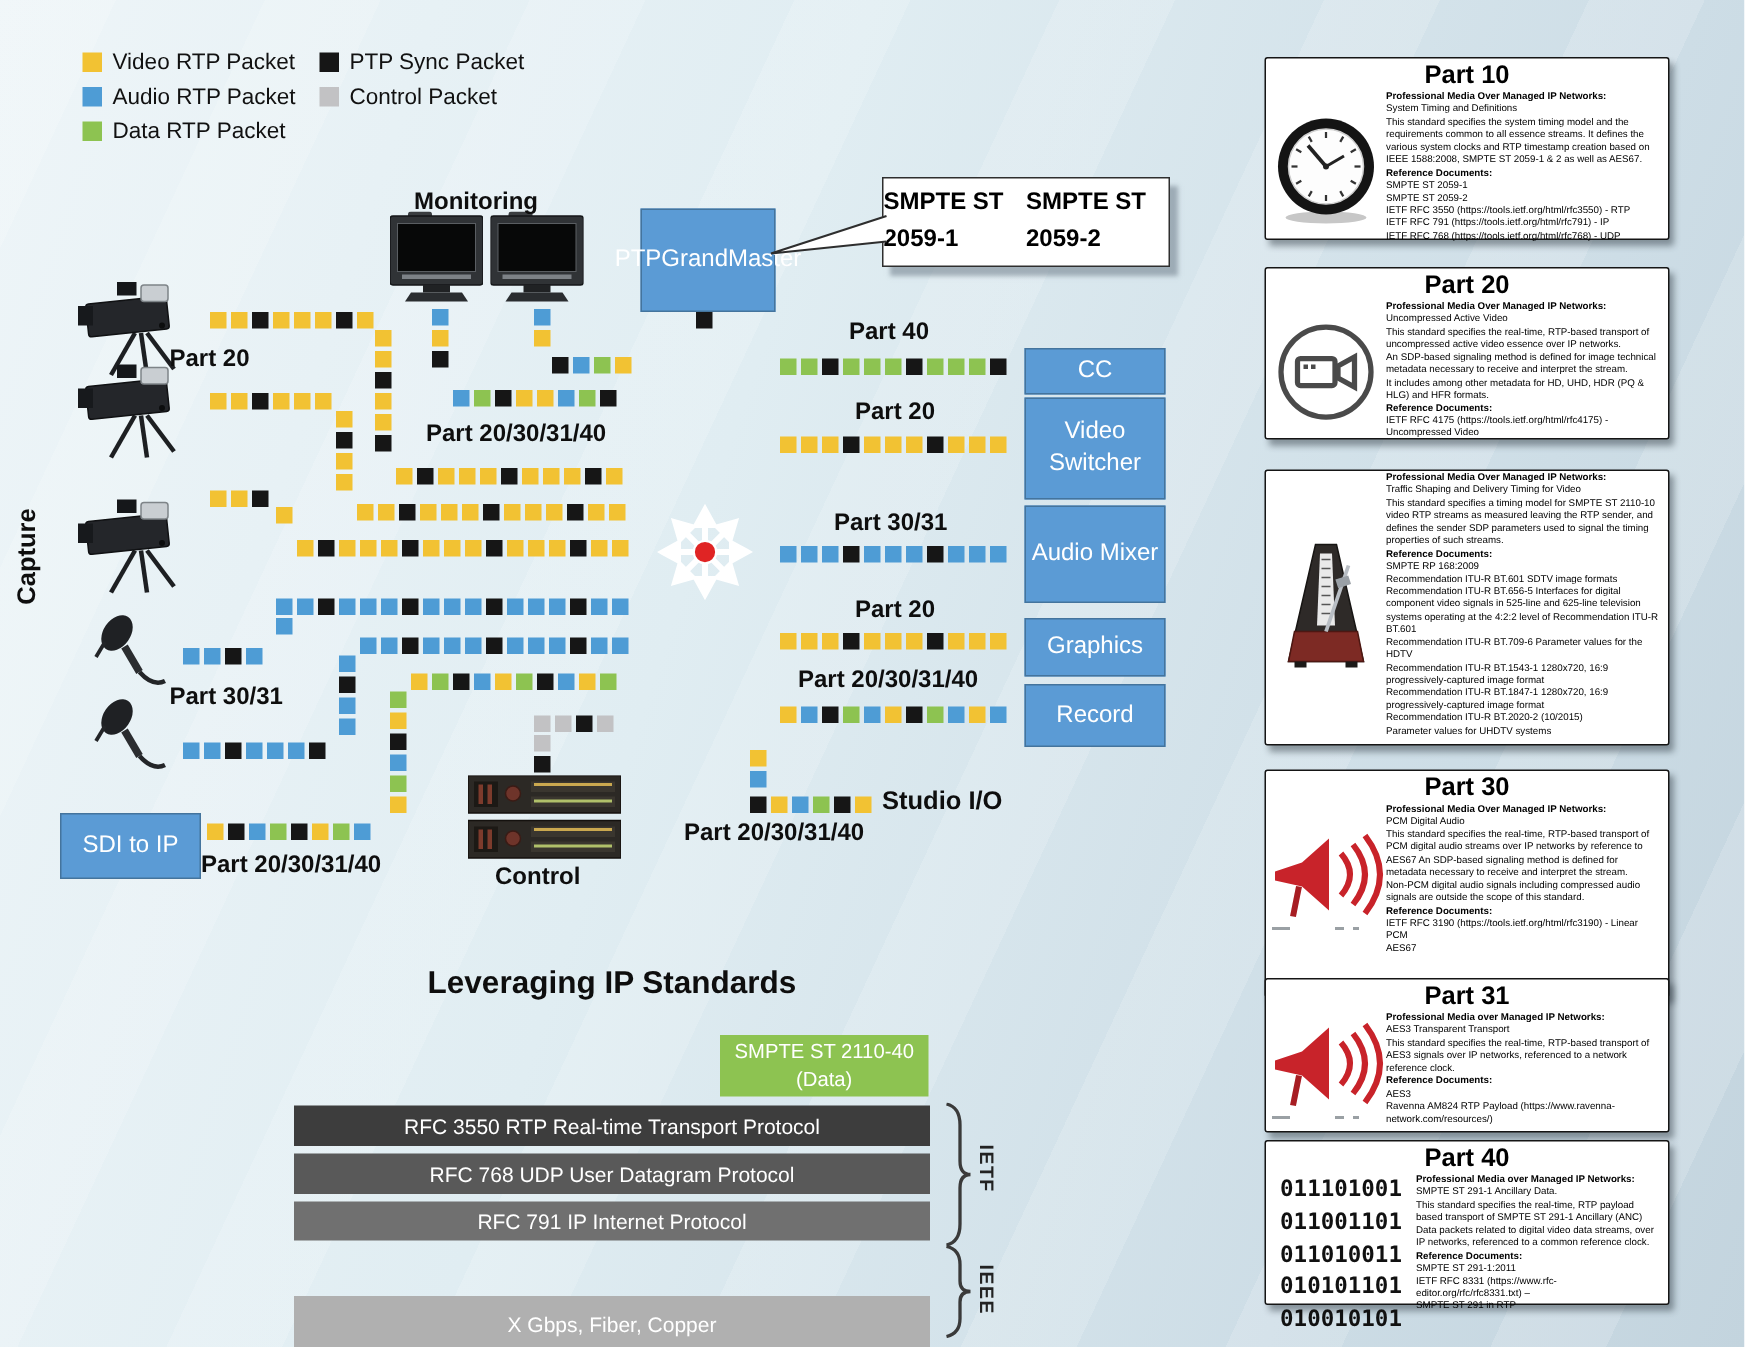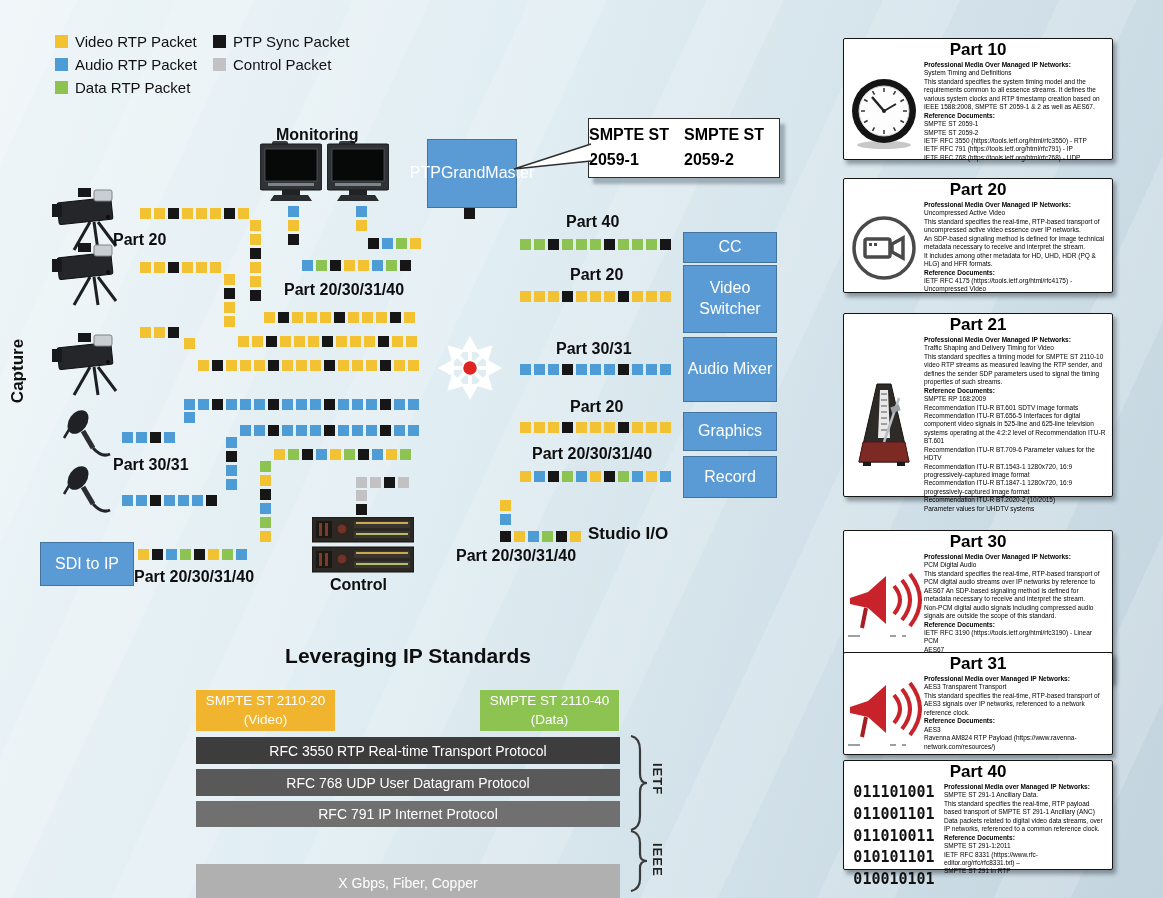--- a/index.html
+++ b/index.html
@@ -551,24 +551,20 @@
     </div>
   <div id="outputs-layer">
       <div class="bluebox" style="left: 683px; width: 92px; top: 232px; height: 29px;">CC</div>
       <div class="bluebox" style="left: 683px; width: 92px; top: 265px; height: 66px;">Video Switcher</div>
       <div class="bluebox" style="left: 683px; width: 92px; top: 337px; height: 63px;">Audio Mixer</div>
       <div class="bluebox" style="left: 683px; width: 92px; top: 412px; height: 37px;">Graphics</div>
       <div class="bluebox" style="left: 683px; width: 92px; top: 456px; height: 40px;">Record</div>
     </div>
 
   <div class="lbl" style="left:196px;top:644px;width:424px;text-align:center;font-size:21px;">Leveraging IP Standards</div>
-  <div class="stack-head" style="left: 196px; top: 690px; background: rgb(240, 180, 47);">
-    <div>SMPTE ST 2110-20</div>
-      <div>(Video)</div>
-  </div>
   <div class="stack-head" style="left: 480px; top: 690px; background: rgb(141, 195, 81);">
     <div>SMPTE ST 2110-40</div>
       <div>(Data)</div>
   </div>
   <div class="stack-row" style="top: 737px; height: 27px; background: rgb(61, 61, 61);">RFC 3550 RTP Real-time Transport Protocol</div>
   <div class="stack-row" style="top: 769px; height: 27px; background: rgb(89, 89, 89);">RFC 768 UDP User Datagram Protocol</div>
   <div class="stack-row" style="top: 801px; height: 26px; background: rgb(112, 112, 112);">RFC 791 IP Internet Protocol</div>
   <div class="stack-row" style="top: 864px; height: 37px; background: rgb(176, 176, 176);">X Gbps, Fiber, Copper</div>
 
   <svg class="abs" style="left:628px;top:735px" width="24" height="96">
@@ -638,21 +634,20 @@
             <div class="">Uncompressed Active Video</div>
             <div class="">This standard specifies the real-time, RTP-based transport of uncompressed active video essence over IP networks.</div>
             <div class="">An SDP-based signaling method is defined for image technical metadata necessary to receive and interpret the stream.</div>
             <div class="">It includes among other metadata for HD, UHD, HDR (PQ &amp; HLG) and HFR formats.</div>
             <div class="b">Reference Documents:</div>
             <div class="">IETF RFC 4175 (https://tools.ietf.org/html/rfc4175) - Uncompressed Video</div>
           </div>
         </div>
       </div>
       <div class="card" style="top: 313px; height: 184px;">
-        <div class="card-title">Part 21</div>
         <div class="card-flex">
           <div class="card-icon">
             <svg width="74" height="92">
               <polygon points="30,4 44,4 62,82 12,82" fill="#2e2a28" stroke="#171513"></polygon>
               <polygon points="16,62 58,62 62,82 12,82" fill="#7d2a24" stroke="#4d1712"></polygon>
               <polygon points="33,10 41,10 43,58 31,58" fill="#e9e9e9"></polygon>
               <g stroke="#555" stroke-width="1">
                 <line x1="34" y1="14" x2="40" y2="14"></line>
                 <line x1="34" y1="20" x2="40" y2="20"></line>
                 <line x1="34" y1="26" x2="40" y2="26"></line>
@@ -676,21 +671,21 @@
             <div class="">Recommendation ITU-R BT.601 SDTV image formats</div>
             <div class="">Recommendation ITU-R BT.656-5 Interfaces for digital component video signals in 525-line and 625-line television systems operating at the 4:2:2 level of Recommendation ITU-R BT.601</div>
             <div class="">Recommendation ITU-R BT.709-6 Parameter values for the HDTV</div>
             <div class="">Recommendation ITU-R BT.1543-1 1280x720, 16:9 progressively-captured image format</div>
             <div class="">Recommendation ITU-R BT.1847-1 1280x720, 16:9 progressively-captured image format</div>
             <div class="">Recommendation ITU-R BT.2020-2 (10/2015)</div>
             <div class="">Parameter values for UHDTV systems</div>
           </div>
         </div>
       </div>
-      <div class="card" style="top: 530px; height: 152px;">
+      <div class="card" style="top: 513px; height: 152px;">
         <div class="card-title">Part 30</div>
         <div class="card-flex">
           <div class="card-icon">
             <svg width="86" height="74">
               <polygon points="6,30 24,24 42,8 42,56 24,40 6,36" fill="#c8232a"></polygon>
               <line x1="22" y1="40" x2="18" y2="60" stroke="#a71d23" stroke-width="4"></line>
               <g stroke="#c8232a" stroke-width="4" fill="none">
                 <path d="M50,18 Q62,32 50,46"></path>
                 <path d="M58,12 Q74,32 58,52"></path>
                 <path d="M66,6 Q86,32 66,58"></path>

